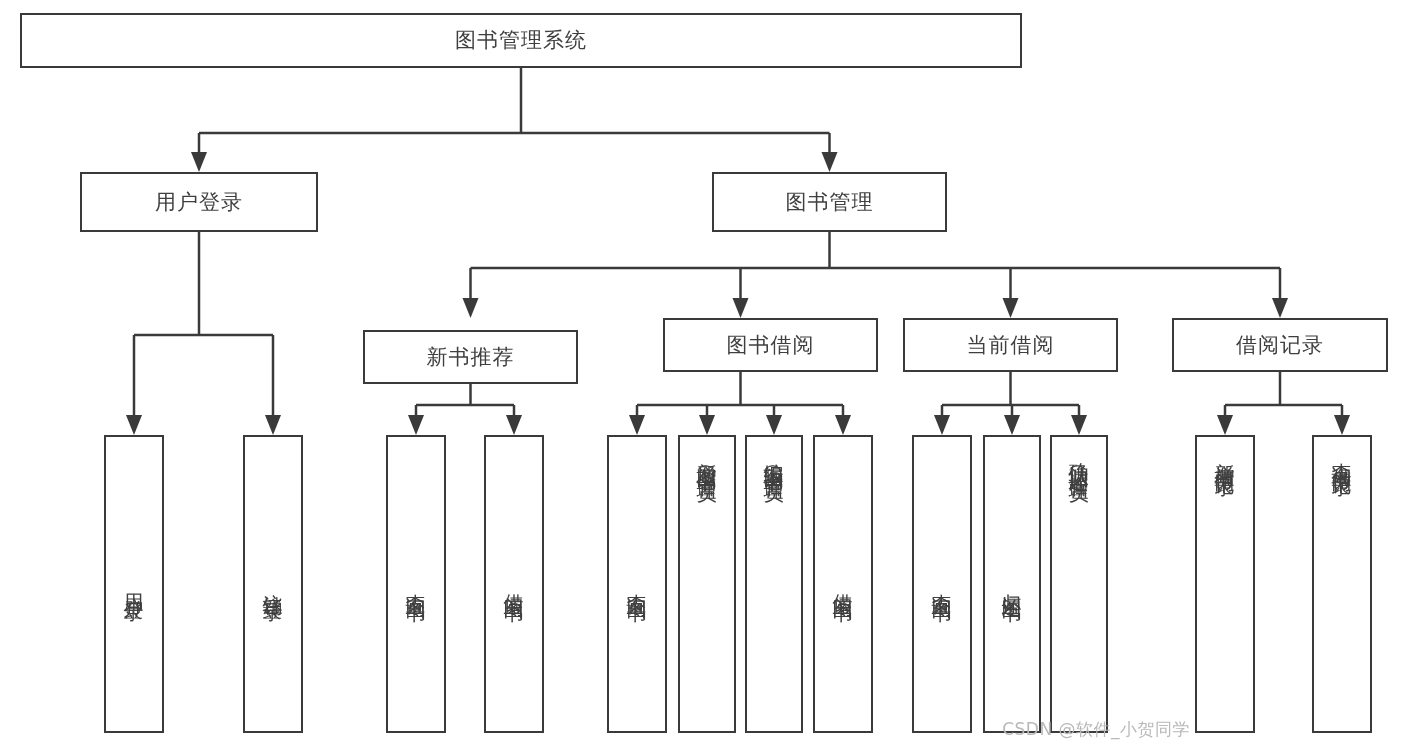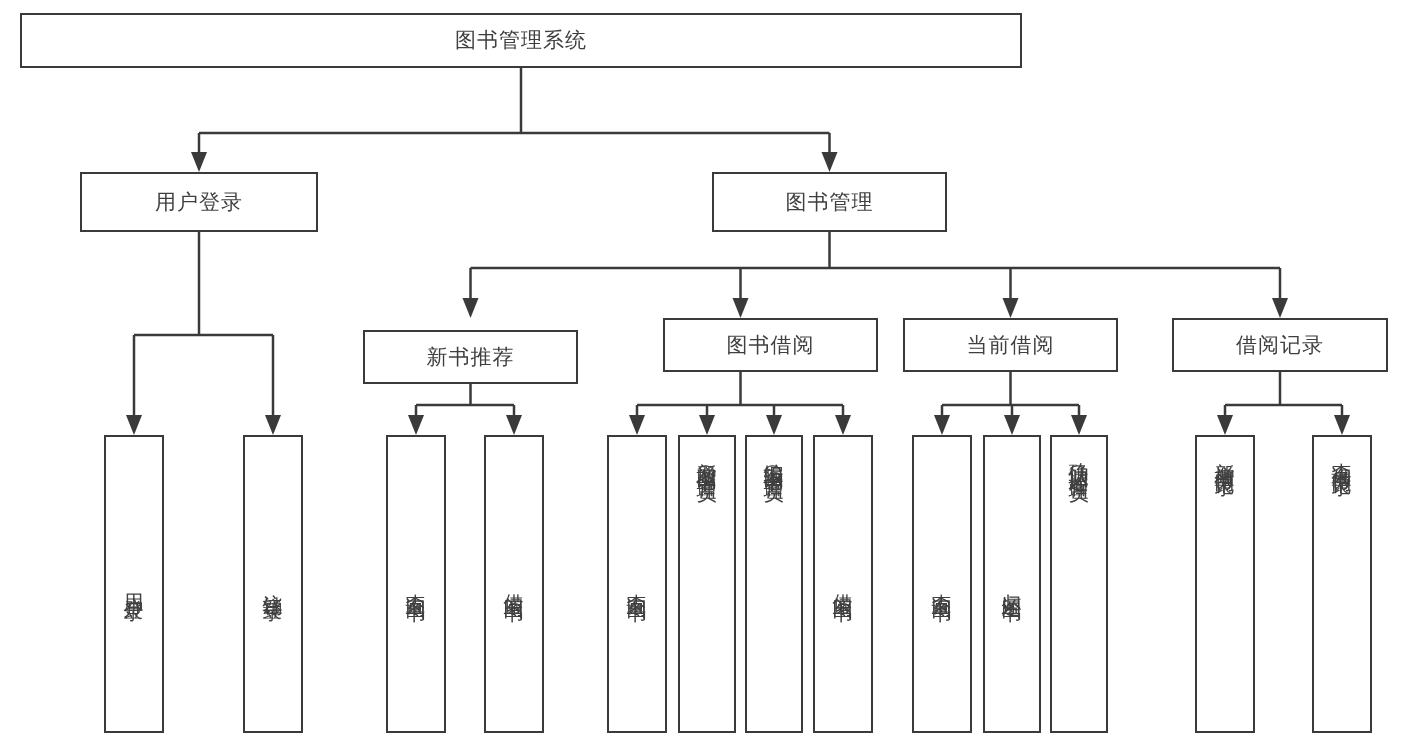--- a/index.html
+++ b/index.html
@@ -167,13 +167,14 @@
       <div class="node-box vertical" style="left: 1050px; top: 435px; width: 58px; height: 298px;">
         <span class="node-label">确认归还（管理员）</span>
       </div>
       <div class="node-box vertical" style="left: 1195px; top: 435px; width: 60px; height: 298px;">
         <span class="node-label">新增借阅记录</span>
       </div>
       <div class="node-box vertical" style="left: 1312px; top: 435px; width: 60px; height: 298px;">
         <span class="node-label">查询借阅记录</span>
       </div>
     </div>
+  <div id="watermark">CSDN @软件_小贺同学</div>
 </div>
 
 </body></html>

